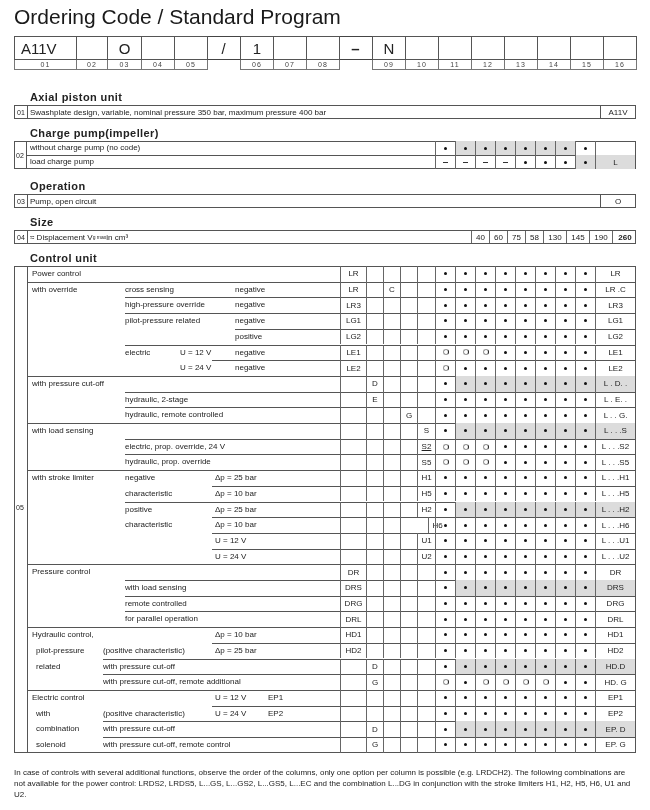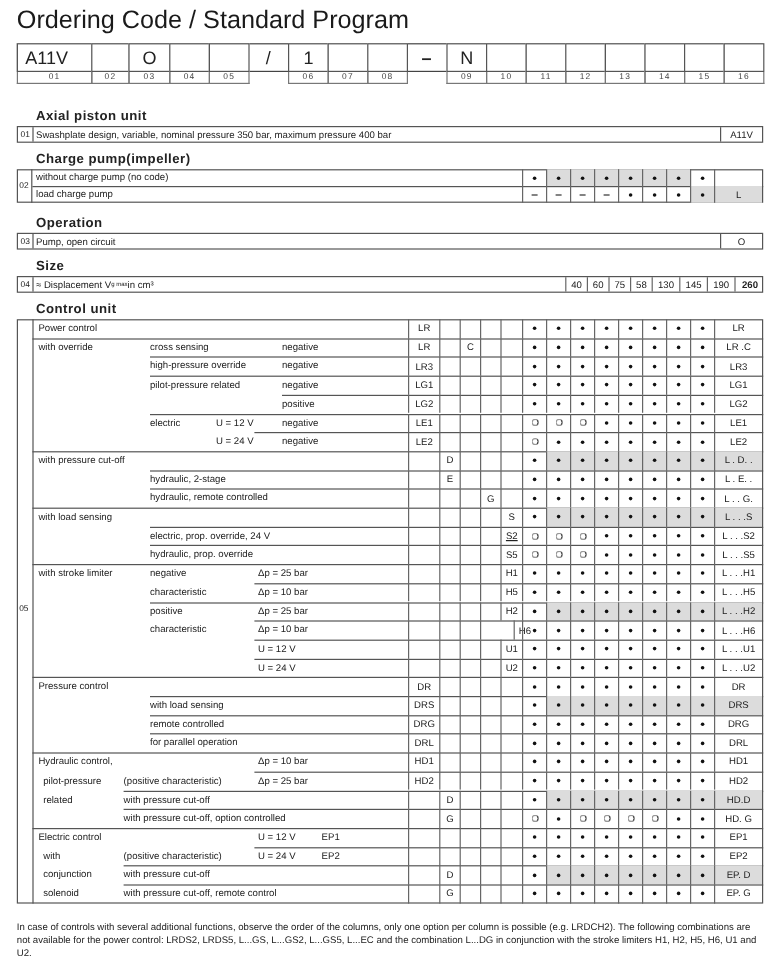--- a/index.html
+++ b/index.html
@@ -1021,21 +1021,21 @@
       <span class="dot"></span>
     </div>
     <div class="cell bd shade" style="left: 555px; top: 658.5px; width: 20px; height: 15.7px;">
       <span class="dot"></span>
     </div>
     <div class="cell bd shade" style="left: 575px; top: 658.5px; width: 20px; height: 15.7px;">
       <span class="dot"></span>
     </div>
     <div class="cell bd shade" style="left: 595px; top: 658.5px; width: 40px; height: 15.7px;">HD.D</div>
     <div class="hline" style="left: 103px; top: 674.2px; width: 533px;"></div>
-    <div class="txt8" style="left: 103px; top: 677.2px;">with pressure cut-off, option controlled</div>
+    <div class="txt8" style="left: 103px; top: 677.2px;">with pressure cut-off, remote additional</div>
     <div class="cell bd" style="left: 340px; top: 674.2px; width: 26px; height: 15.7px;"></div>
     <div class="cell bd" style="left: 366px; top: 674.2px; width: 17px; height: 15.7px;">G</div>
     <div class="cell bd" style="left: 383px; top: 674.2px; width: 17px; height: 15.7px;"></div>
     <div class="cell bd" style="left: 400px; top: 674.2px; width: 17px; height: 15.7px;"></div>
     <div class="cell bd" style="left: 417px; top: 674.2px; width: 18px; height: 15.7px;"></div>
     <div class="cell bd" style="left: 435px; top: 674.2px; width: 20px; height: 15.7px;">
       <span class="ring"></span>
     </div>
     <div class="cell bd" style="left: 455px; top: 674.2px; width: 20px; height: 15.7px;">
       <span class="dot"></span>
@@ -1122,21 +1122,21 @@
       <span class="dot"></span>
     </div>
     <div class="cell bd" style="left: 555px; top: 705.6px; width: 20px; height: 15.7px;">
       <span class="dot"></span>
     </div>
     <div class="cell bd" style="left: 575px; top: 705.6px; width: 20px; height: 15.7px;">
       <span class="dot"></span>
     </div>
     <div class="cell bd" style="left: 595px; top: 705.6px; width: 40px; height: 15.7px;">EP2</div>
     <div class="hline" style="left: 103px; top: 721.3px; width: 533px;"></div>
-    <div class="txt8" style="left: 36px; top: 724.3px;">conjunction</div>
+    <div class="txt8" style="left: 36px; top: 724.3px;">combination</div>
     <div class="txt8" style="left: 103px; top: 724.3px;">with pressure cut-off</div>
     <div class="cell bd" style="left: 340px; top: 721.3px; width: 26px; height: 15.7px;"></div>
     <div class="cell bd" style="left: 366px; top: 721.3px; width: 17px; height: 15.7px;">D</div>
     <div class="cell bd" style="left: 383px; top: 721.3px; width: 17px; height: 15.7px;"></div>
     <div class="cell bd" style="left: 400px; top: 721.3px; width: 17px; height: 15.7px;"></div>
     <div class="cell bd" style="left: 417px; top: 721.3px; width: 18px; height: 15.7px;"></div>
     <div class="cell bd" style="left: 435px; top: 721.3px; width: 20px; height: 15.7px;">
       <span class="dot"></span>
     </div>
     <div class="cell bd shade" style="left: 455px; top: 721.3px; width: 20px; height: 15.7px;">

